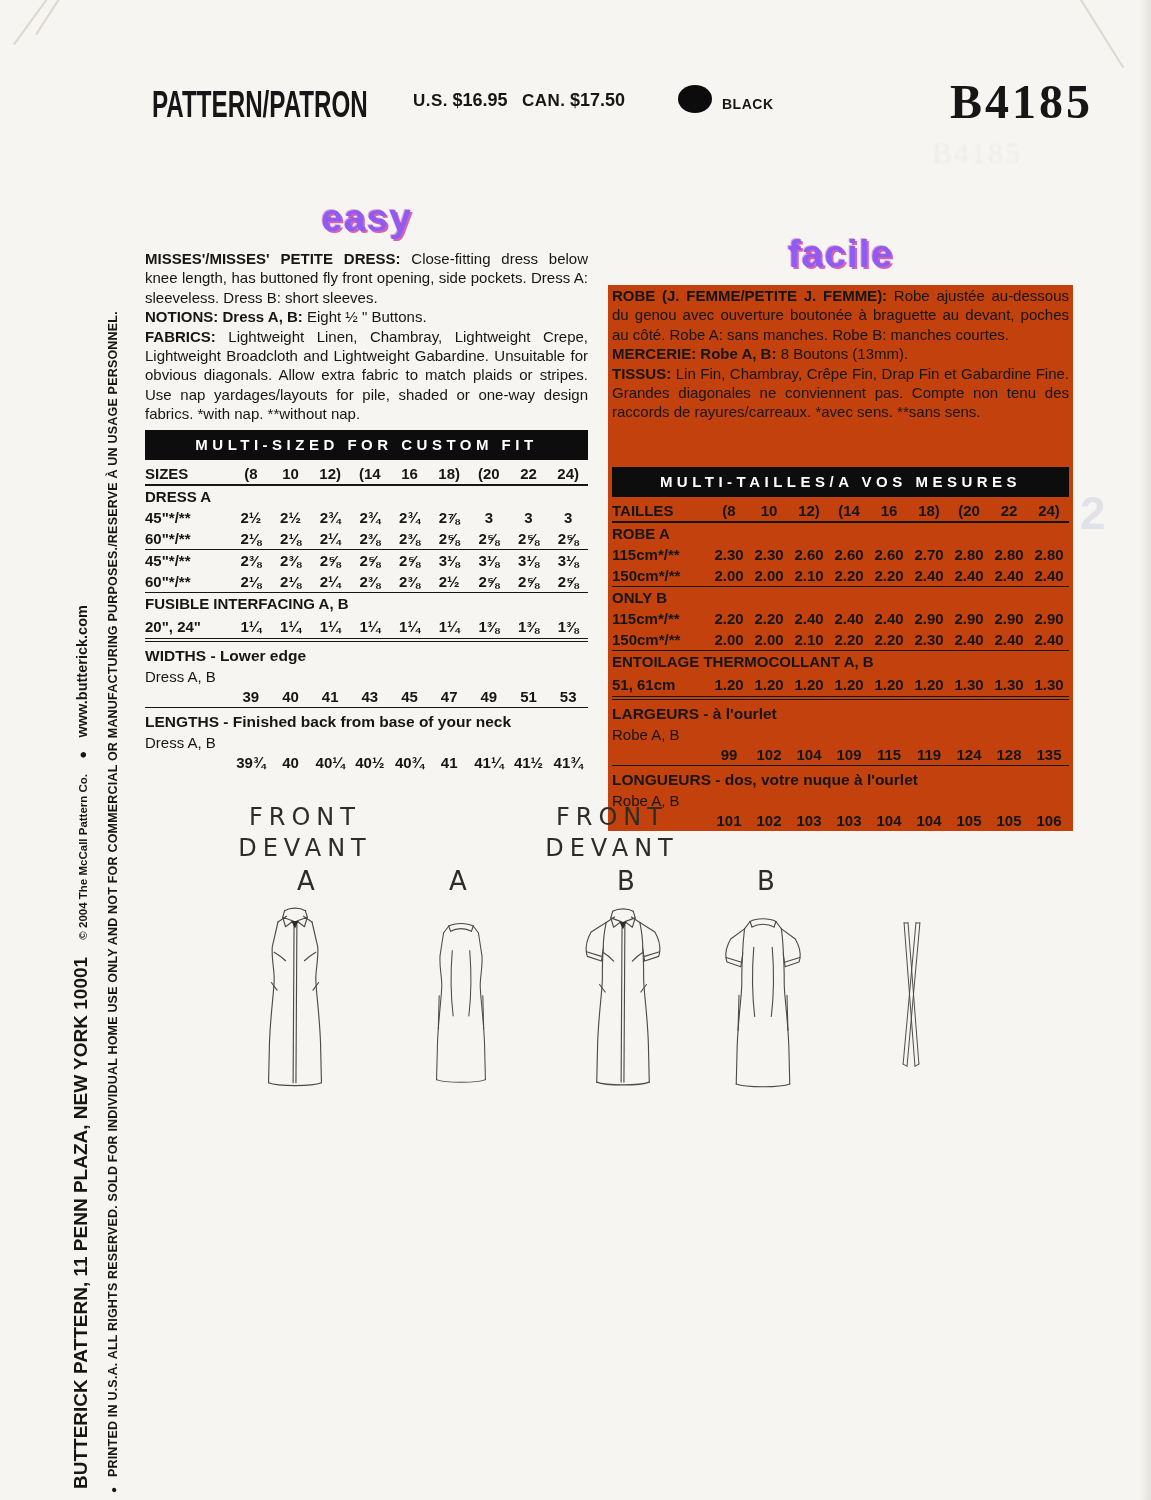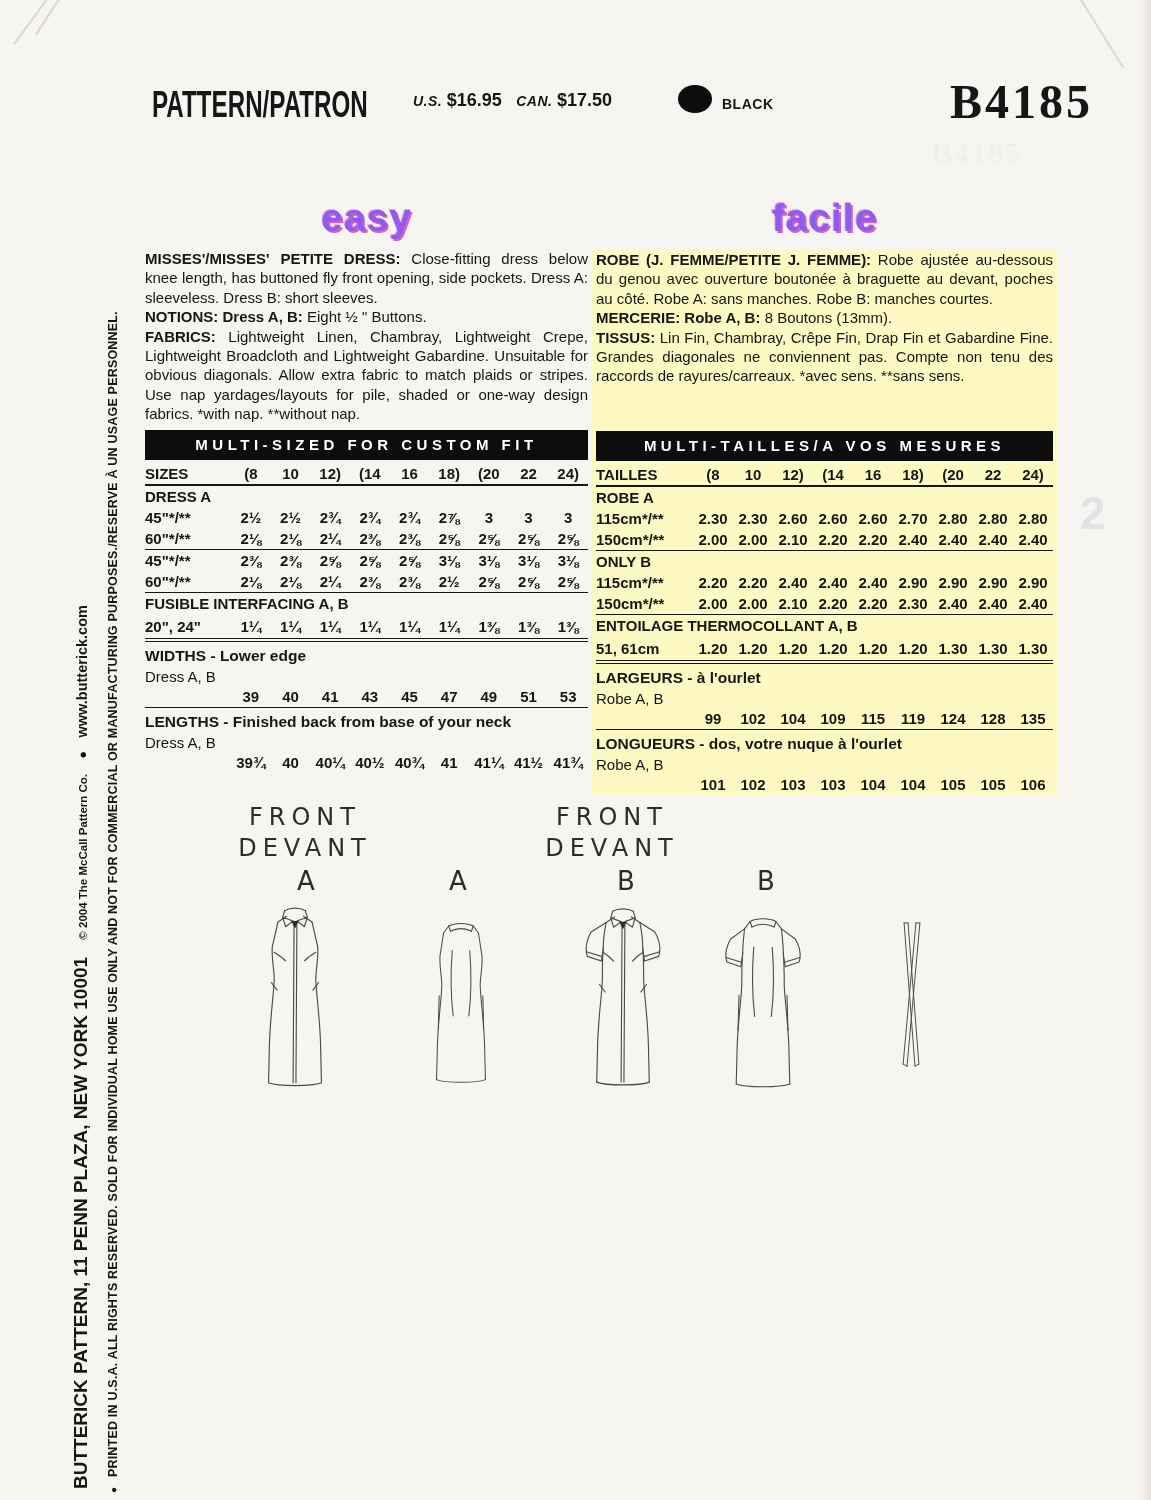--- a/index.html
+++ b/index.html
@@ -3,38 +3,38 @@
 <meta charset="utf-8">
 <style>
   html,body{margin:0;padding:0;background:#e8e6e2;}
   .page{position:relative;width:1151px;height:1500px;background:#f7f5f1;
         font-family:"Liberation Sans",sans-serif;color:#161616;overflow:hidden;}
 
   
   .brand{position:absolute;left:152px;top:84px;font-size:31px;font-weight:bold;
          transform:scale(.78,1.18);transform-origin:left top;letter-spacing:0px;white-space:nowrap;}
   .price{position:absolute;left:413px;top:90px;font-weight:bold;white-space:nowrap;}
-  .price .cur{font-size:14px;letter-spacing:.5px;font-style:italic;}
+  .price .cur{font-size:17px;letter-spacing:.5px;}
   .price .amt{font-size:18px;margin-right:10px;}
   .dot{position:absolute;left:678px;top:85px;width:34px;height:28px;border-radius:50%;background:#0c0c0c;}
   .dotlabel{position:absolute;left:722px;top:96px;font-size:14px;font-weight:bold;letter-spacing:.5px;}
   .patnum{position:absolute;left:950px;top:74px;font-family:"Liberation Serif",serif;
           font-size:48px;font-weight:bold;letter-spacing:3px;}
   .ghost{position:absolute;left:932px;top:136px;font-family:"Liberation Serif",serif;font-size:30px;
          color:#9aa0b5;opacity:.10;filter:blur(1px);letter-spacing:2px;}
 
   
   .col{position:absolute;top:196px;}
   .col-en{left:145px;width:443px;}
-  .col-fr{left:596px;width:457px;}
+  .col-fr{left:612px;width:457px;margin-top:36px;}
   .col-head{text-align:center;font-size:39px;font-weight:800;color:#8b5cf6;letter-spacing:1px;
             text-shadow:2px 2px 0 rgba(201,16,142,.65),-1px -1px 0 rgba(201,16,142,.35);}
   .desc{margin-top:9px;height:177px;font-size:15px;line-height:19.4px;text-align:justify;}
   .desc p{margin:0;}
-  .fr-bg{background:#fef9c3;padding:0 4px;margin:9px -4px 0;}
+  .fr-bg{background:#c2410c;padding:0 4px;margin:9px -4px 0;}
   .fr-bg .desc{margin-top:0;padding-top:1px;}
 
   
   .sizetable{font-weight:bold;font-size:15px;margin-top:4px;}
   .tbar{background:#0d0d0d;color:#fff;text-align:center;letter-spacing:4.5px;
         font-size:15px;padding:6px 0 7px;margin-bottom:3px;}
   .trow{display:flex;align-items:center;height:21px;}
   .tlabel{width:86px;flex:0 0 auto;white-space:nowrap;}
   .col-fr .tlabel{width:97px;}
   .tvals{flex:1;display:grid;grid-template-columns:repeat(9,1fr);}

